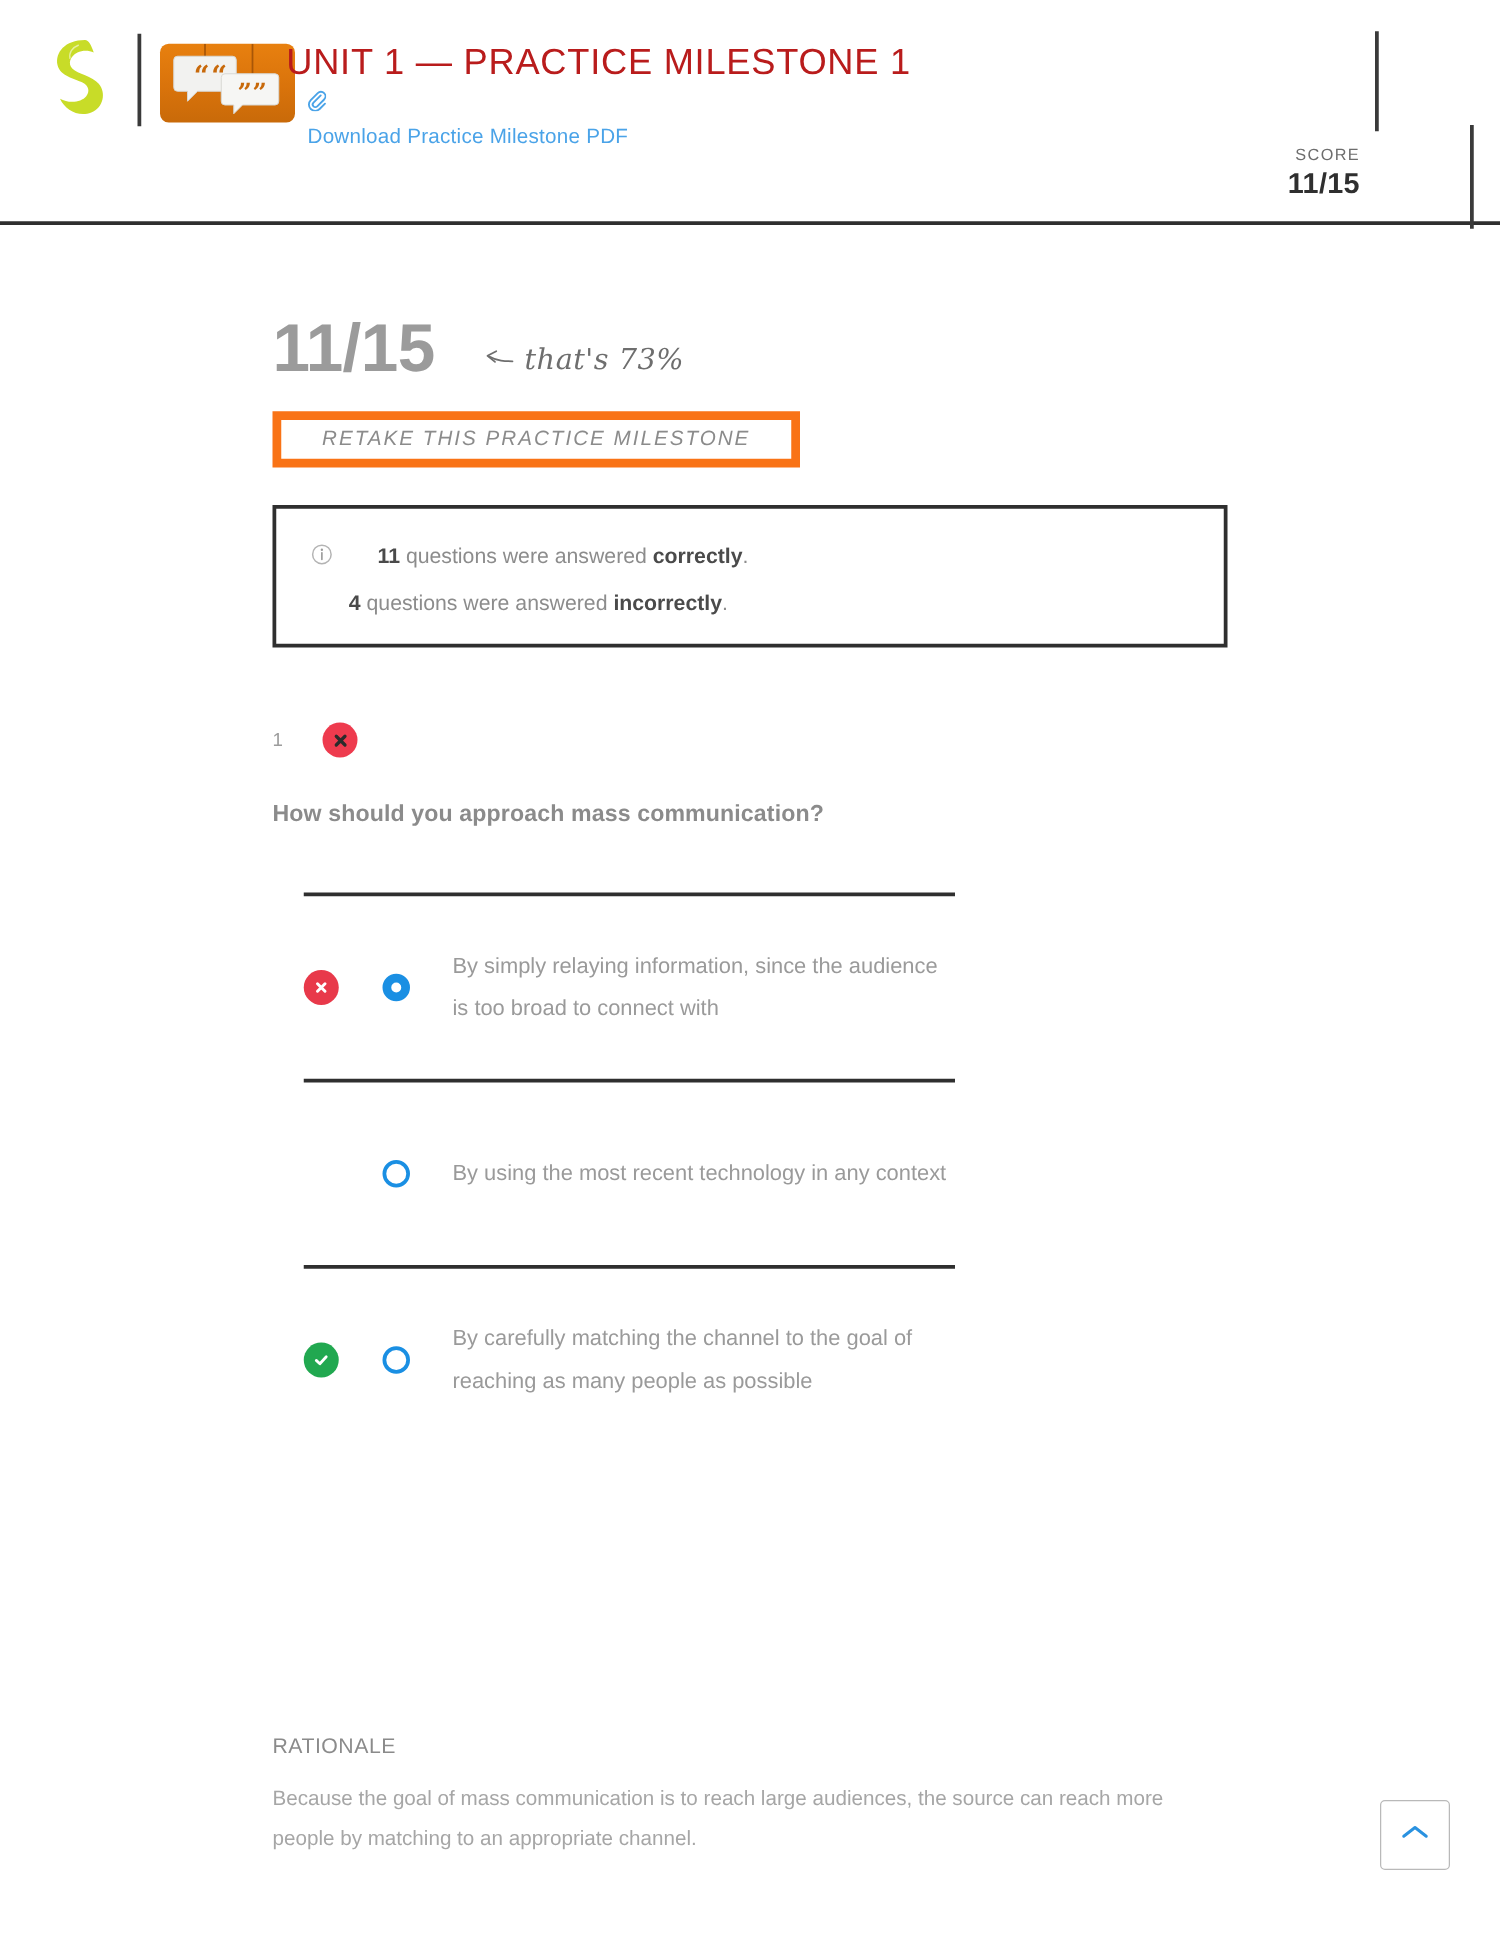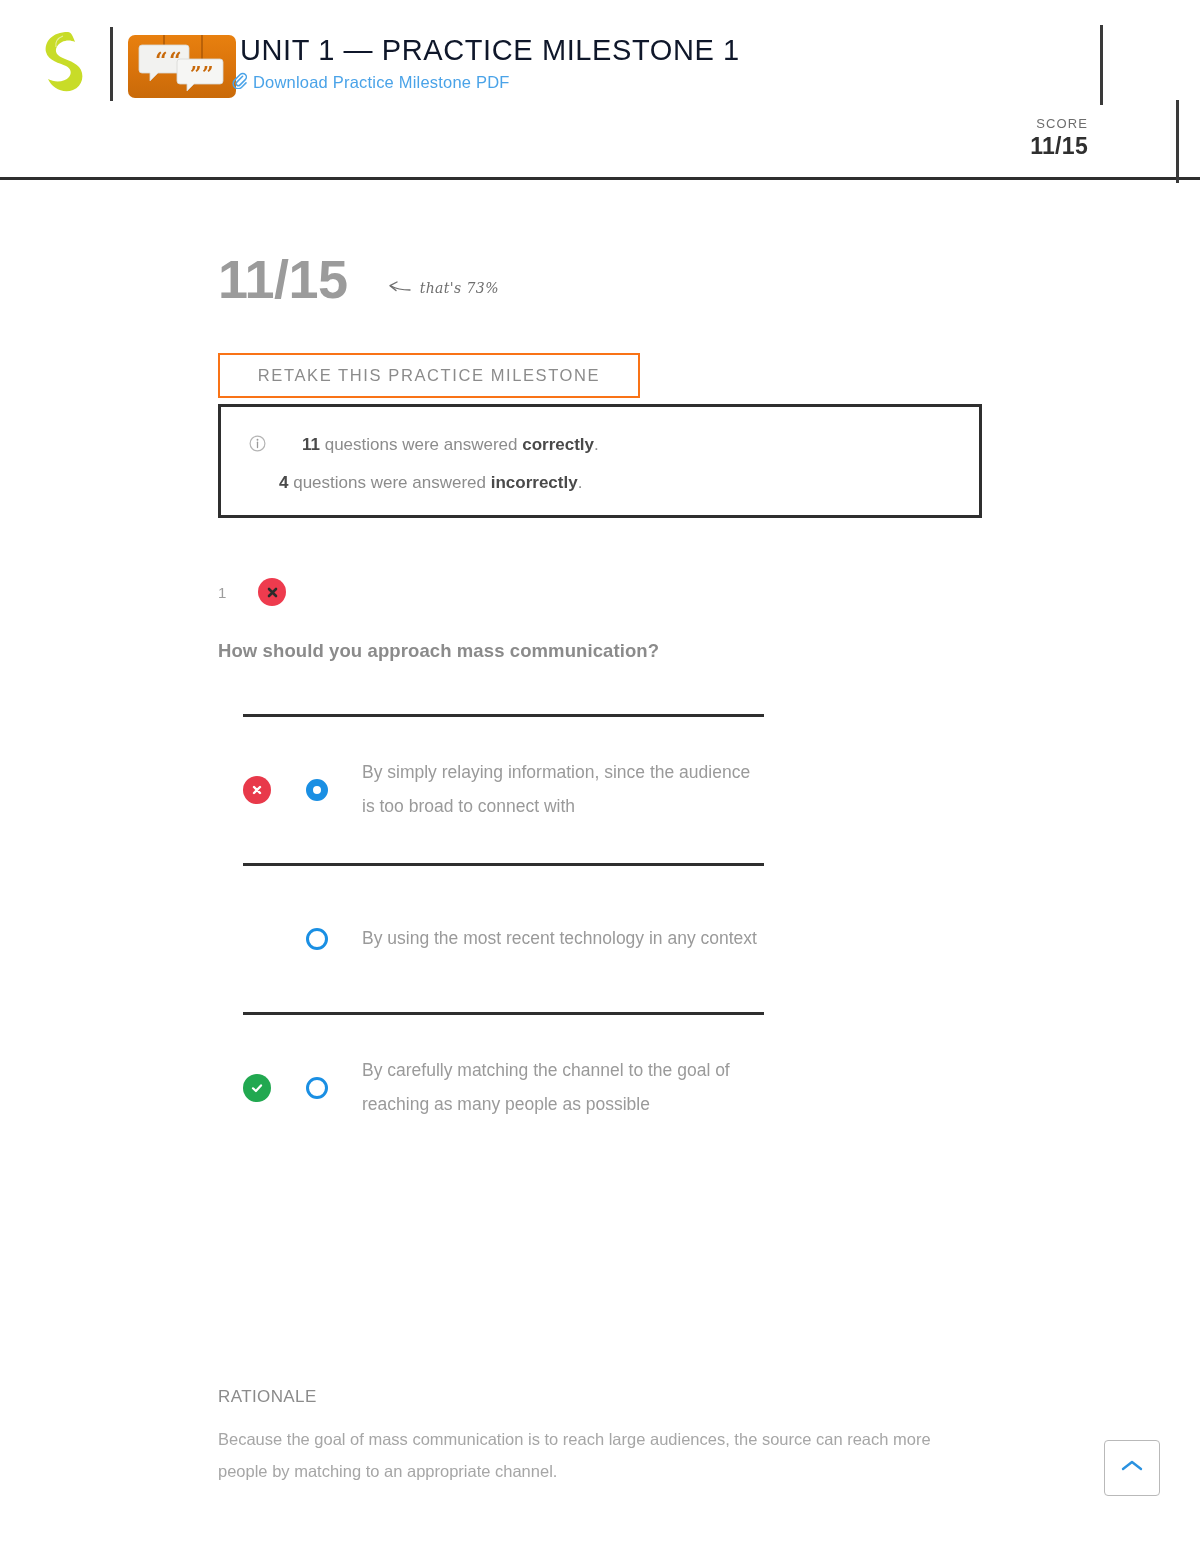--- a/index.html
+++ b/index.html
@@ -46,33 +46,33 @@
     position: absolute;
     left: 128px; top: 35px;
     width: 108px; height: 63px;
     border-radius: 7px;
     background: linear-gradient(180deg, #e8800f 0%, #d9730b 55%, #c96a09 100%);
     overflow: hidden;
   }
   .course-icon svg { display: block; }
   .hdr-title {
     position: absolute;
-    left: 240px; top: 34px;
+    left: 229px; top: 34px;
     font-size: 29px;
     letter-spacing: 0.6px;
-    color: #0f172a;
+    color: #b91c1c;
     font-weight: 400;
     white-space: nowrap;
   }
   .hdr-link-row {
     position: absolute;
-    left: 232px; top: 72px;
-    display: flex;
-    align-items: center;
+    left: 246px; top: 72px;
+    display: flex;
     gap: 6px;
+    flex-direction: column;
   }
   .clip-icon { display: block; }
   .hdr-link {
     font-size: 16.5px;
     color: #4aa3e8;
     letter-spacing: 0.2px;
     text-decoration: none;
     white-space: nowrap;
   }
   .score-block {
@@ -108,38 +108,39 @@
     letter-spacing: -0.5px;
   }
   .handwrite {
     display: flex;
     align-items: center;
     gap: 8px;
     position: relative;
     top: -4px;
   }
   .handwrite-text {
-    font-size: 14px;
+    font-size: 23px;
     color: #6e6e6e;
     font-family: "DejaVu Serif", serif;
     font-style: italic;
     letter-spacing: 0.4px;
   }
 
   
   .retake-btn {
     position: absolute;
-    left: 218px; top: 353px;
+    left: 218px; top: 329px;
     width: 422px; height: 45px;
-    border: 2px solid #f97316;
+    border: 7px solid #f97316;
     background: #ffffff;
     display: flex;
     align-items: center;
     justify-content: center;
     cursor: pointer;
+    font-style: italic;
   }
   .retake-btn span {
     font-size: 16.5px;
     letter-spacing: 1.6px;
     color: #8b8b8b;
     font-weight: 500;
   }
 
   
   .info-box {

